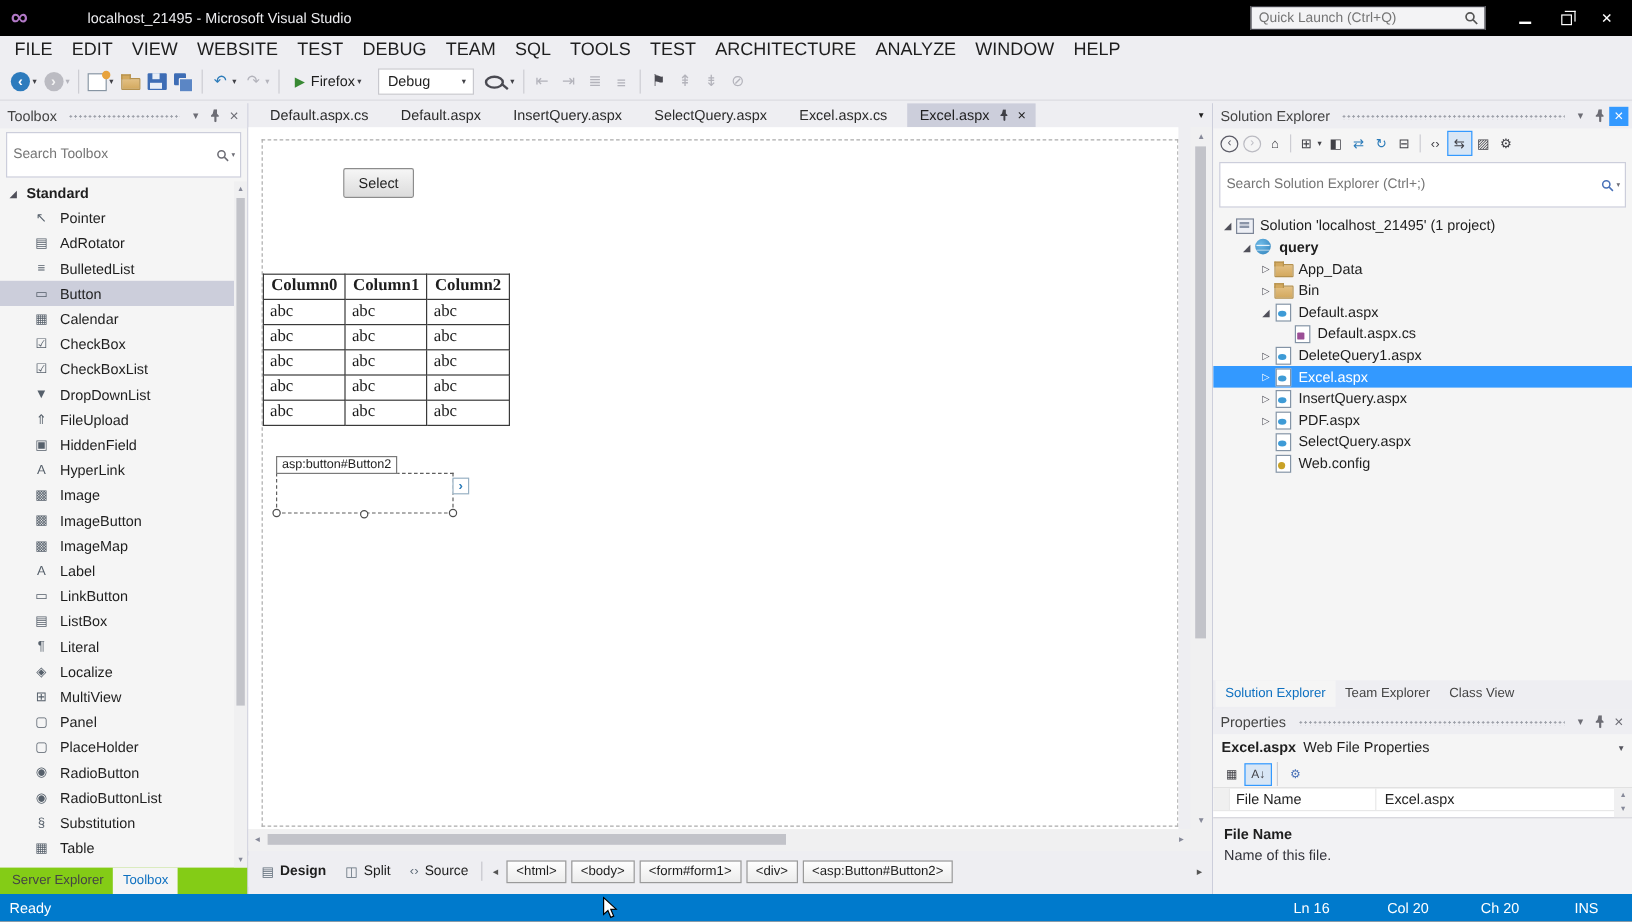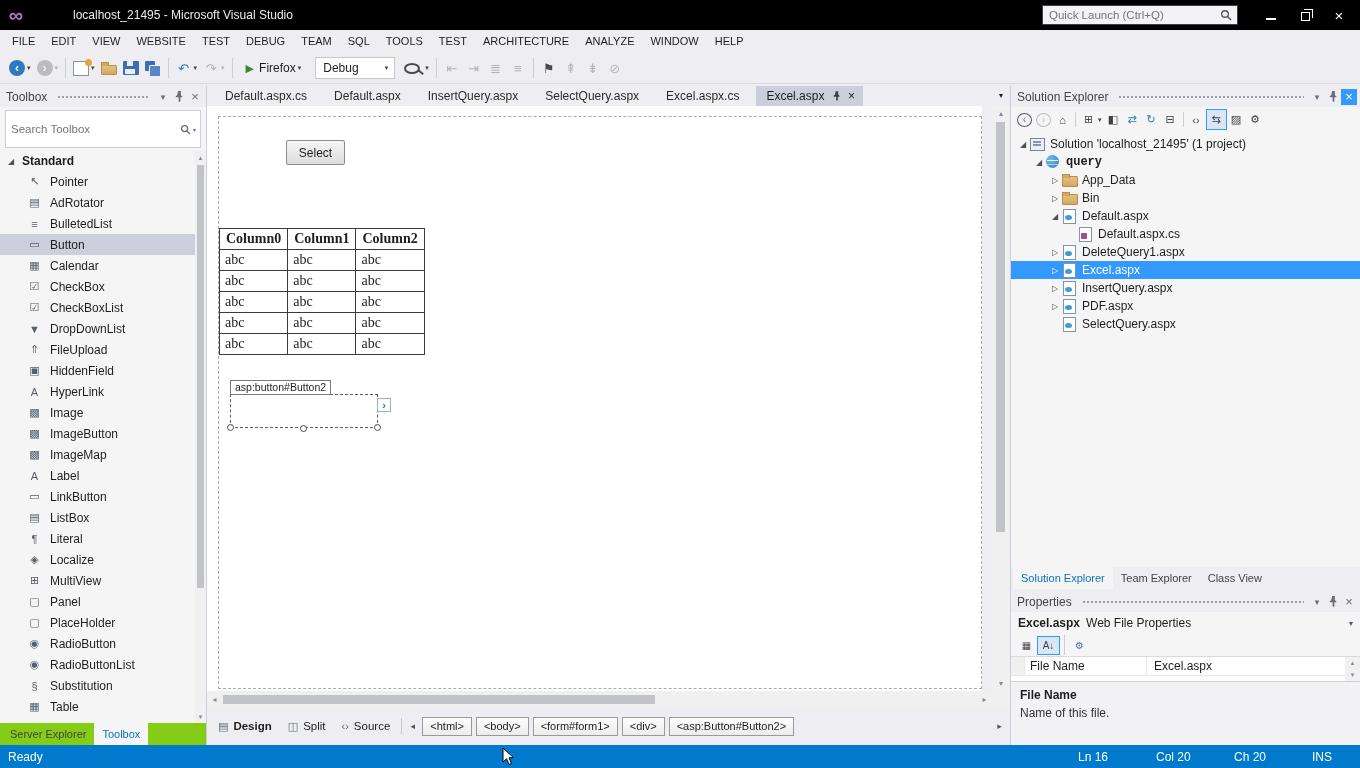--- a/index.html
+++ b/index.html
@@ -15,21 +15,21 @@
   .quicklaunch input{flex:1;min-width:0;border:0;background:transparent;font:11.5px "Liberation Sans",sans-serif;color:#6A6A6A;padding:0 6px;outline:none;}
   .ql-mag{margin:0 5px;flex:none;}
   .winbtns{display:flex;margin-left:16px;margin-right:4px;height:100%;}
   .winbtn{width:34px;height:100%;display:flex;align-items:center;justify-content:center;color:#fff;font-size:15px;}
   .min-glyph{width:10px;height:2px;background:#fff;margin-top:7px;}
   .restore-glyph{width:9px;height:9px;border:1px solid #fff;position:relative;margin-top:2px;}
   .restore-glyph::before{content:"";position:absolute;left:2px;top:-4px;width:8px;height:8px;border:1px solid #fff;border-bottom:0;border-left:0;}
 
   
   .menubar{position:absolute;top:30px;left:0;right:0;height:23px;background:#EEEEF2;display:flex;padding-left:4px;}
-  .menuitem{padding:0 8px;line-height:23px;font-size:11px;color:#1E1E1E;white-space:nowrap;}
+  .menuitem{padding:0 8px;line-height:23px;font-size:15px;color:#1E1E1E;white-space:nowrap;}
 
   
   .toolbar{position:absolute;top:53px;left:0;right:0;height:31px;background:#EEEEF2;display:flex;align-items:center;padding-left:6px;border-bottom:1px solid #D8D8DE;}
   .tgroup{display:flex;align-items:center;}
   .tbtn{display:flex;align-items:center;height:24px;padding:0 3px;position:relative;}
   .tbtn.boxed{border:1px solid #3399FF;background:#D8E6F5;}
   .tico{min-width:16px;height:16px;display:inline-flex;align-items:center;justify-content:center;font-size:13px;color:#404046;}
   .tbtn.dis .tico{color:#B3B3BB;}
   .caret{display:none;font-size:7px;color:#404046;margin-left:2px;}
   .caret.on{display:inline-block;}
@@ -137,21 +137,21 @@
   .setoolbar{height:25px;display:flex;align-items:center;padding:0 4px;flex:none;}
   .setoolbar .tbtn{height:21px;padding:0 2px;}
   .setoolbar .tico{font-size:11px;min-width:15px;height:15px;}
   .setoolbar .circle{width:14px;height:14px;background:transparent;border:1px solid #5B5B66;color:#5B5B66;font-size:10px;line-height:11px;font-weight:normal;}
   .setoolbar .tbtn.dis .circle{border-color:#BBBBC2;color:#BBBBC2;background:transparent;}
   .setoolbar .tsep{height:15px;margin:0 3px;}
   .tree{flex:1;overflow:hidden;background:#F5F5F5;padding-top:3px;}
   .trow{height:18px;display:flex;align-items:center;}
   .fic{width:17px;height:14px;position:relative;flex:none;margin-right:4px;}
   .tlabel{font-size:12px;white-space:nowrap;}
-  .trow.bold .tlabel{font-weight:bold;font-family:Liberation Mono, monospace;}
+  .trow.bold .tlabel{font-weight:bold;}
   .trow.sel{background:#3399FF;}
   .trow.sel .tlabel{color:#fff;}
   .trow.sel .twisty{color:#fff;}
   .ic-solution::before{content:"";position:absolute;left:1px;top:1px;width:13px;height:11px;background:#EDEFF5;border:1px solid #7C8597;}
   .ic-solution::after{content:"";position:absolute;left:4px;top:4px;width:8px;height:2px;background:#8A94A8;box-shadow:0 3px 0 #8A94A8;}
   .ic-project::before{content:"";position:absolute;left:1px;top:0;width:13px;height:13px;border-radius:50%;background:radial-gradient(circle at 35% 35%,#6FBBE8,#2E7FB8);}
   .ic-project::after{content:"";position:absolute;left:2px;top:5px;width:11px;height:3px;border-top:1px solid rgba(255,255,255,.85);border-bottom:1px solid rgba(255,255,255,.5);}
   .ic-folder::before{content:"";position:absolute;left:1px;top:3px;width:14px;height:9px;background:linear-gradient(#E3C083,#D3A95F);border:1px solid #B5914D;border-radius:1px;}
   .ic-folder::after{content:"";position:absolute;left:1px;top:1px;width:6px;height:3px;background:#D3A95F;border:1px solid #B5914D;border-bottom:0;}
   .ic-aspx::before,.ic-cs::before,.ic-config::before{content:"";position:absolute;left:2px;top:0;width:11px;height:13px;background:#FFF;border:1px solid #8494A6;}
@@ -712,20 +712,28 @@
             <span class="tbtn">
               <span class="tico">▨</span>
 
             </span>
 
             <span class="tbtn">
               <span class="tico">⚙</span>
 
             </span>
           </div>
+        <div class="searchbox">
+          <input placeholder="Search Solution Explorer (Ctrl+;)" style="">
+          <svg width="11" height="11" viewBox="0 0 12 12">
+              <circle cx="5" cy="5" r="3.3" fill="none" stroke="#4A72B8" stroke-width="1.4"></circle>
+              <line x1="7.6" y1="7.6" x2="11" y2="11" stroke="#4A72B8" stroke-width="1.4"></line>
+            </svg>
+          <span class="scaret">▾</span>
+        </div>
         <div class="tree">
 
             <div class="trow st-expanded" style="padding-left: 6px;">
               <span class="twisty">◢</span>
               <span class="fic ic-solution"></span>
               <span class="tlabel">Solution 'localhost_21495' (1 project)</span>
             </div>
 
             <div class="trow bold st-expanded" style="padding-left: 22px;">
               <span class="twisty">◢</span>
@@ -780,20 +788,25 @@
               <span class="fic ic-aspx"></span>
               <span class="tlabel">PDF.aspx</span>
             </div>
 
             <div class="trow st-leaf" style="padding-left: 38px;">
               <span class="twisty"></span>
               <span class="fic ic-aspx"></span>
               <span class="tlabel">SelectQuery.aspx</span>
             </div>
 
+            <div class="trow st-leaf" style="padding-left: 38px;">
+              <span class="twisty"></span>
+              <span class="fic ic-config"></span>
+              <span class="tlabel">Web.config</span>
+            </div>
           </div>
       </div>
 
       <div class="setabs">
 
       <div class="ptab sel">Solution Explorer</div>
           <div class="ptab">Team Explorer</div>
           <div class="ptab">Class View</div>
         </div>
 

